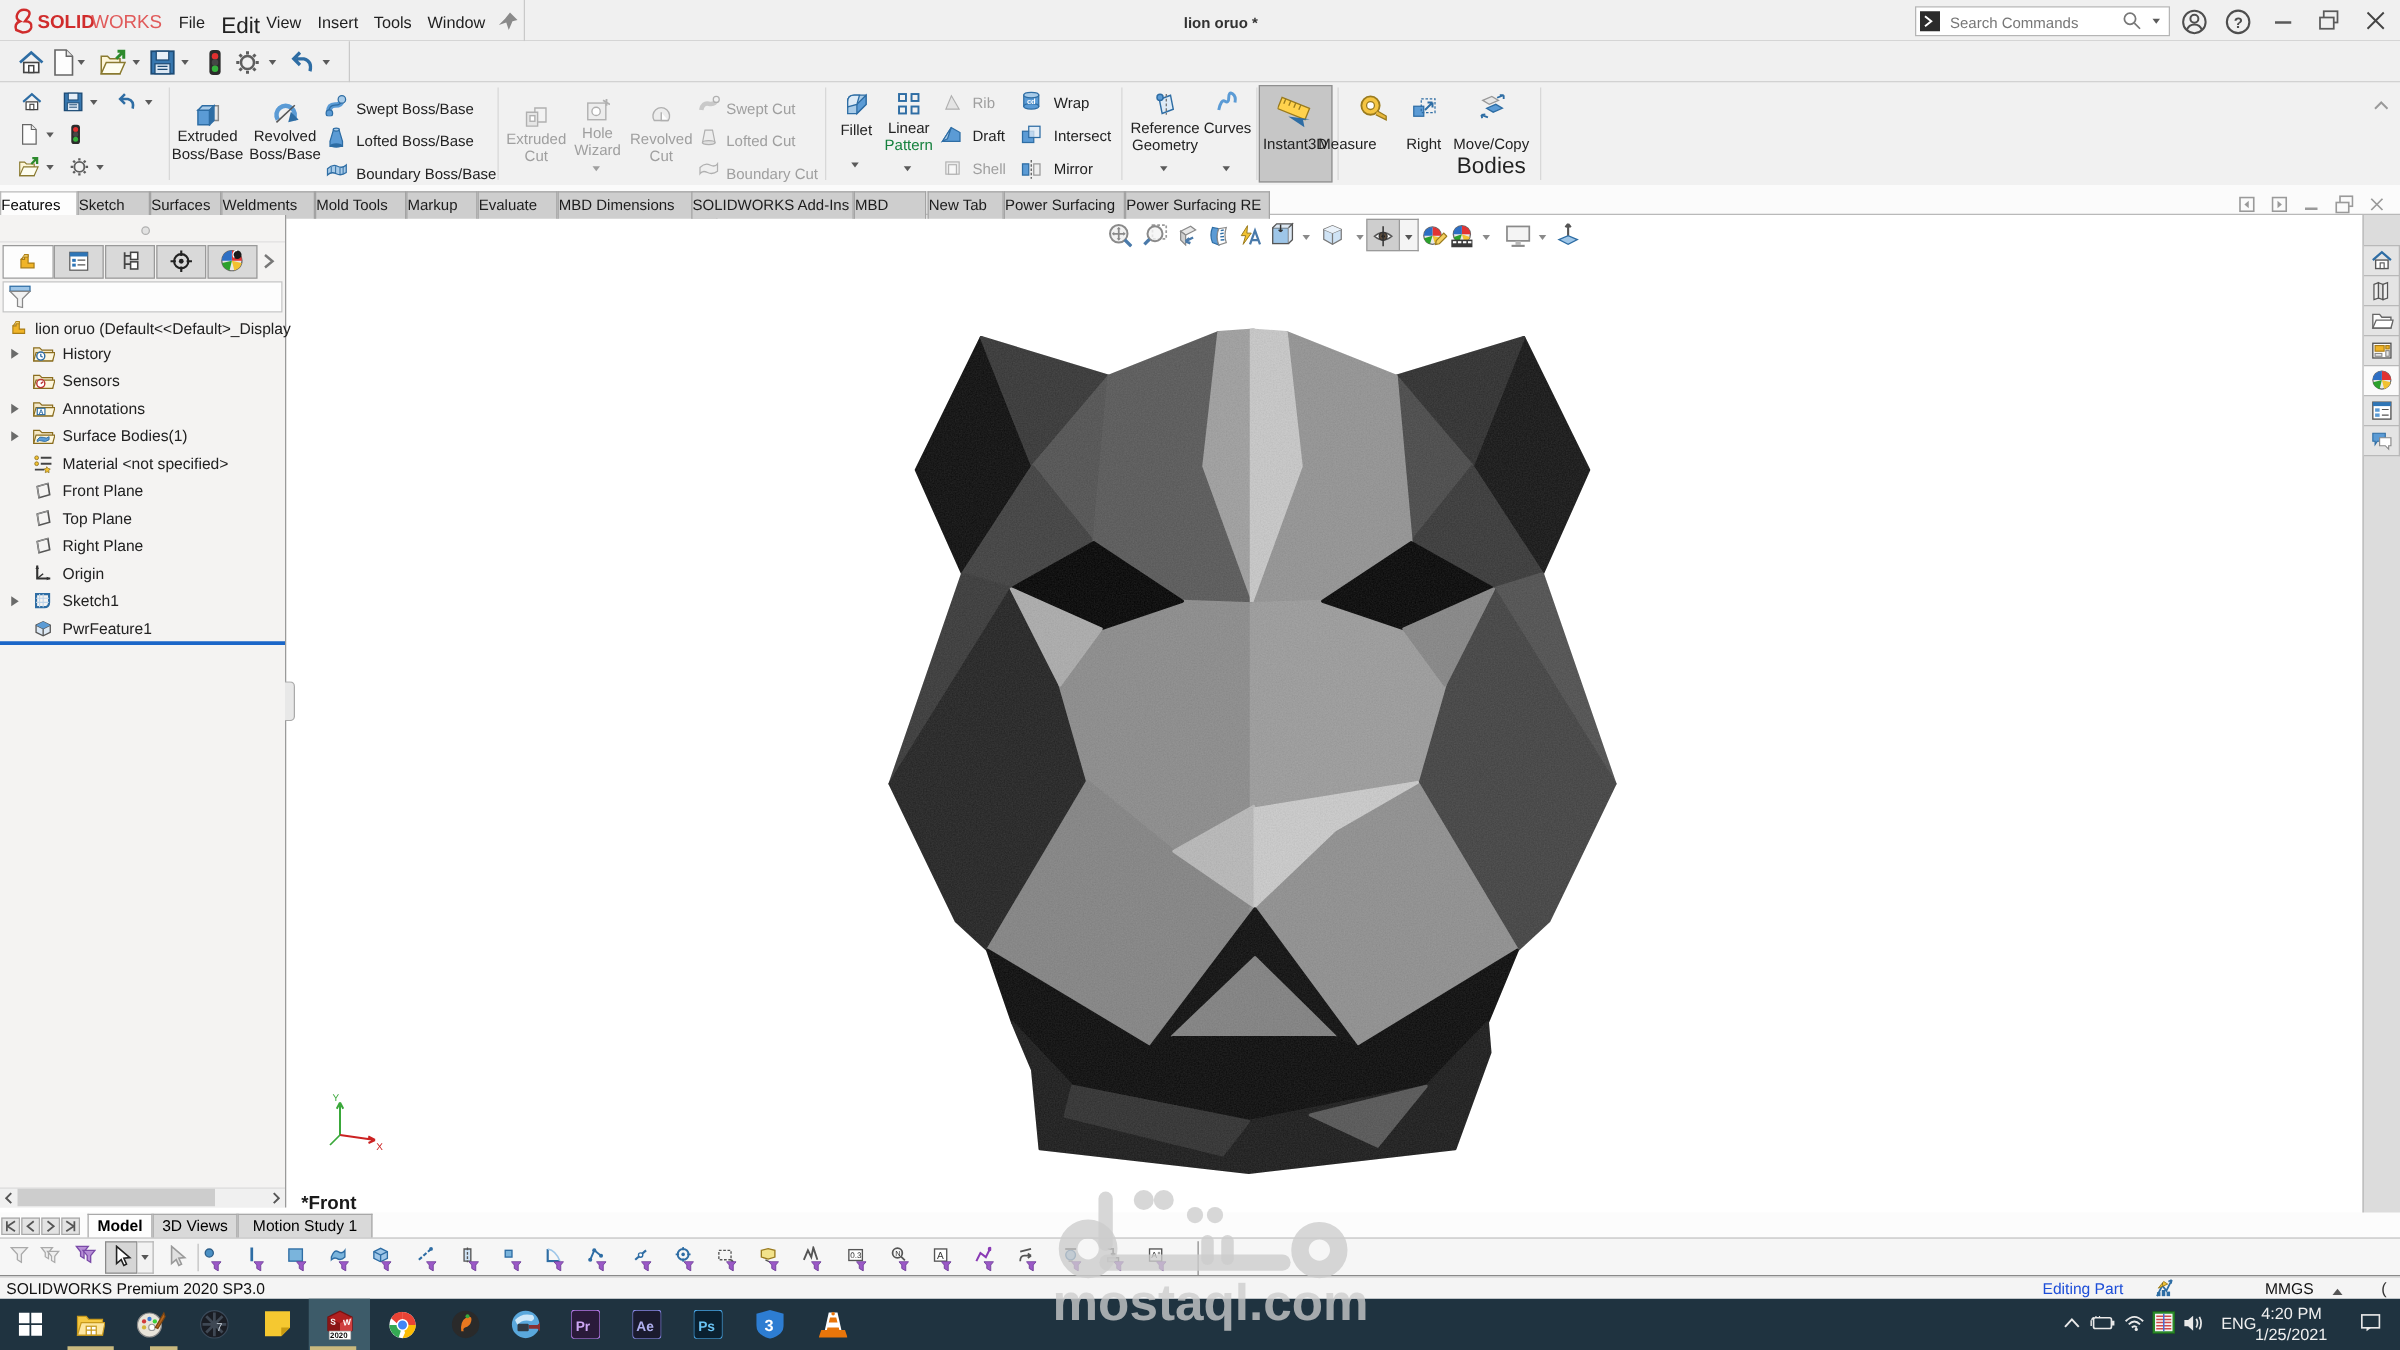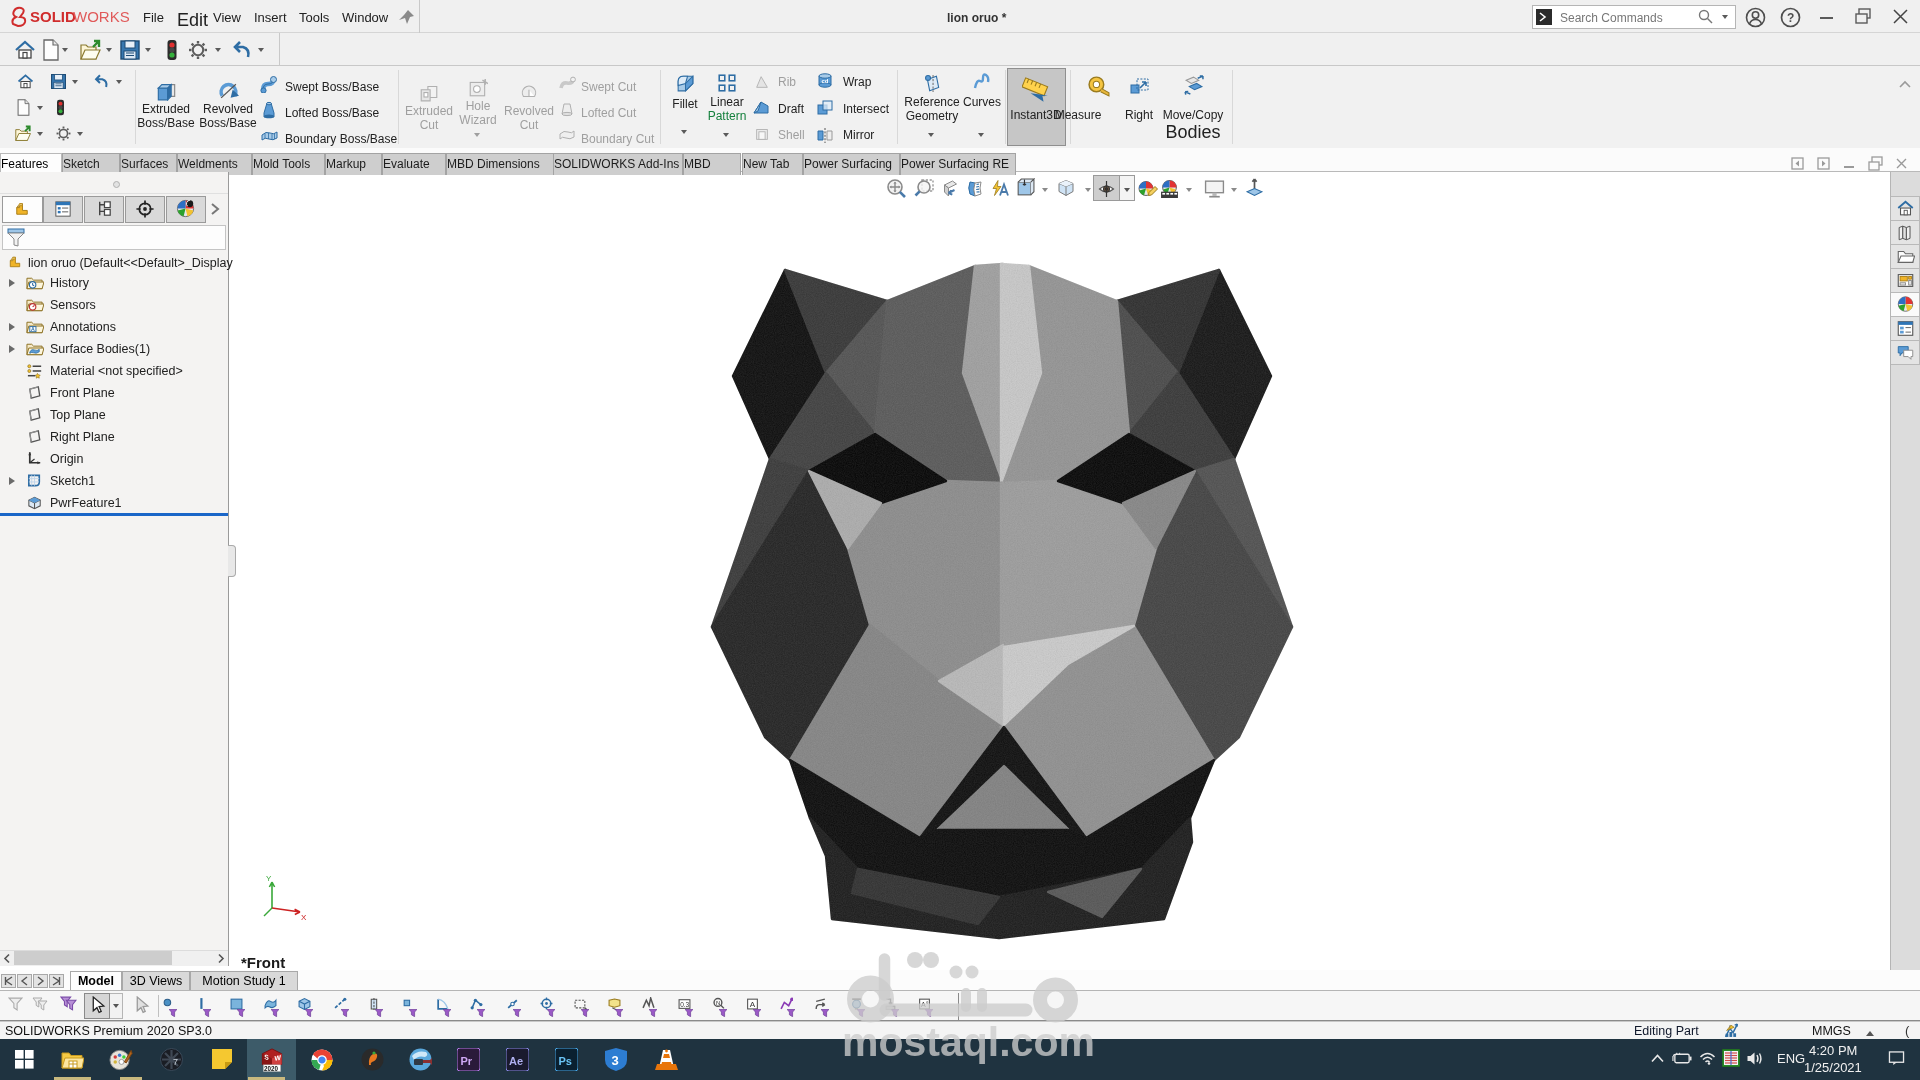--- a/index.html
+++ b/index.html
@@ -896,21 +896,21 @@
 <svg class="ico" style="left:918px;top:997px" width="13" height="13" viewBox="0 0 12 12">
     <rect x="1.5" y="2" width="9" height="9" fill="#fff" stroke="#555"></rect>
     <text x="2.8" y="9" font-size="6.5" fill="#333">A°</text>
   </svg>
 <svg class="ico" style="left:925px;top:1009px" width="8" height="8" viewBox="0 0 7 6.5">
     <path d="M0 0 L7 0 L4.9 2.4 L4.9 6.5 L2.1 4.8 L2.1 2.4 Z" fill="#9b59c7" stroke="#6a3a94" stroke-width=".6"></path>
   </svg>
 <div class="vline" style="left:958px;top:993px;height:27px;background:#8a8a8a"></div>
 <div class="ab" style="left:0;top:1021px;width:1920px;height:18px;background:#f4f4f4;border-top:1px solid #c8c8c8"></div>
 <div class="lbl" style="left:5px;top:1024px;font-size:12.5px;color:#111">SOLIDWORKS Premium 2020 SP3.0</div>
-<div class="lbl" style="left:1634px;top:1024px;font-size:12.5px;color:#0f172a">Editing Part</div>
+<div class="lbl" style="left:1634px;top:1024px;font-size:12.5px;color:#1d4ed8">Editing Part</div>
 <svg class="ico" style="left:1724px;top:1023px" width="16" height="15" viewBox="0 0 14 14">
     <path d="M1 13 L5 5 L8 9 L12 1" fill="none" stroke="#2e6da4" stroke-width="1.4"></path>
     <path d="M12 1 L9.5 2 M12 1 L11.5 3.6" stroke="#2e6da4" stroke-width="1.2" fill="none"></path>
     <path d="M2 7 L6 2 L9 4 Z" fill="#f2c230" stroke="#9a7b1e" stroke-width=".7"></path>
     <text x="4.4" y="6" font-size="4.5" fill="#333">!</text>
     <rect x="1" y="10" width="2.6" height="3" fill="#2e6da4"></rect>
     <rect x="4.6" y="8.4" width="2.6" height="4.6" fill="#2e6da4"></rect>
     <rect x="8.2" y="9.6" width="2.6" height="3.4" fill="#2e6da4"></rect>
   </svg>
 <div class="lbl" style="left:1812px;top:1024px;font-size:12.5px;color:#111">MMGS</div>

